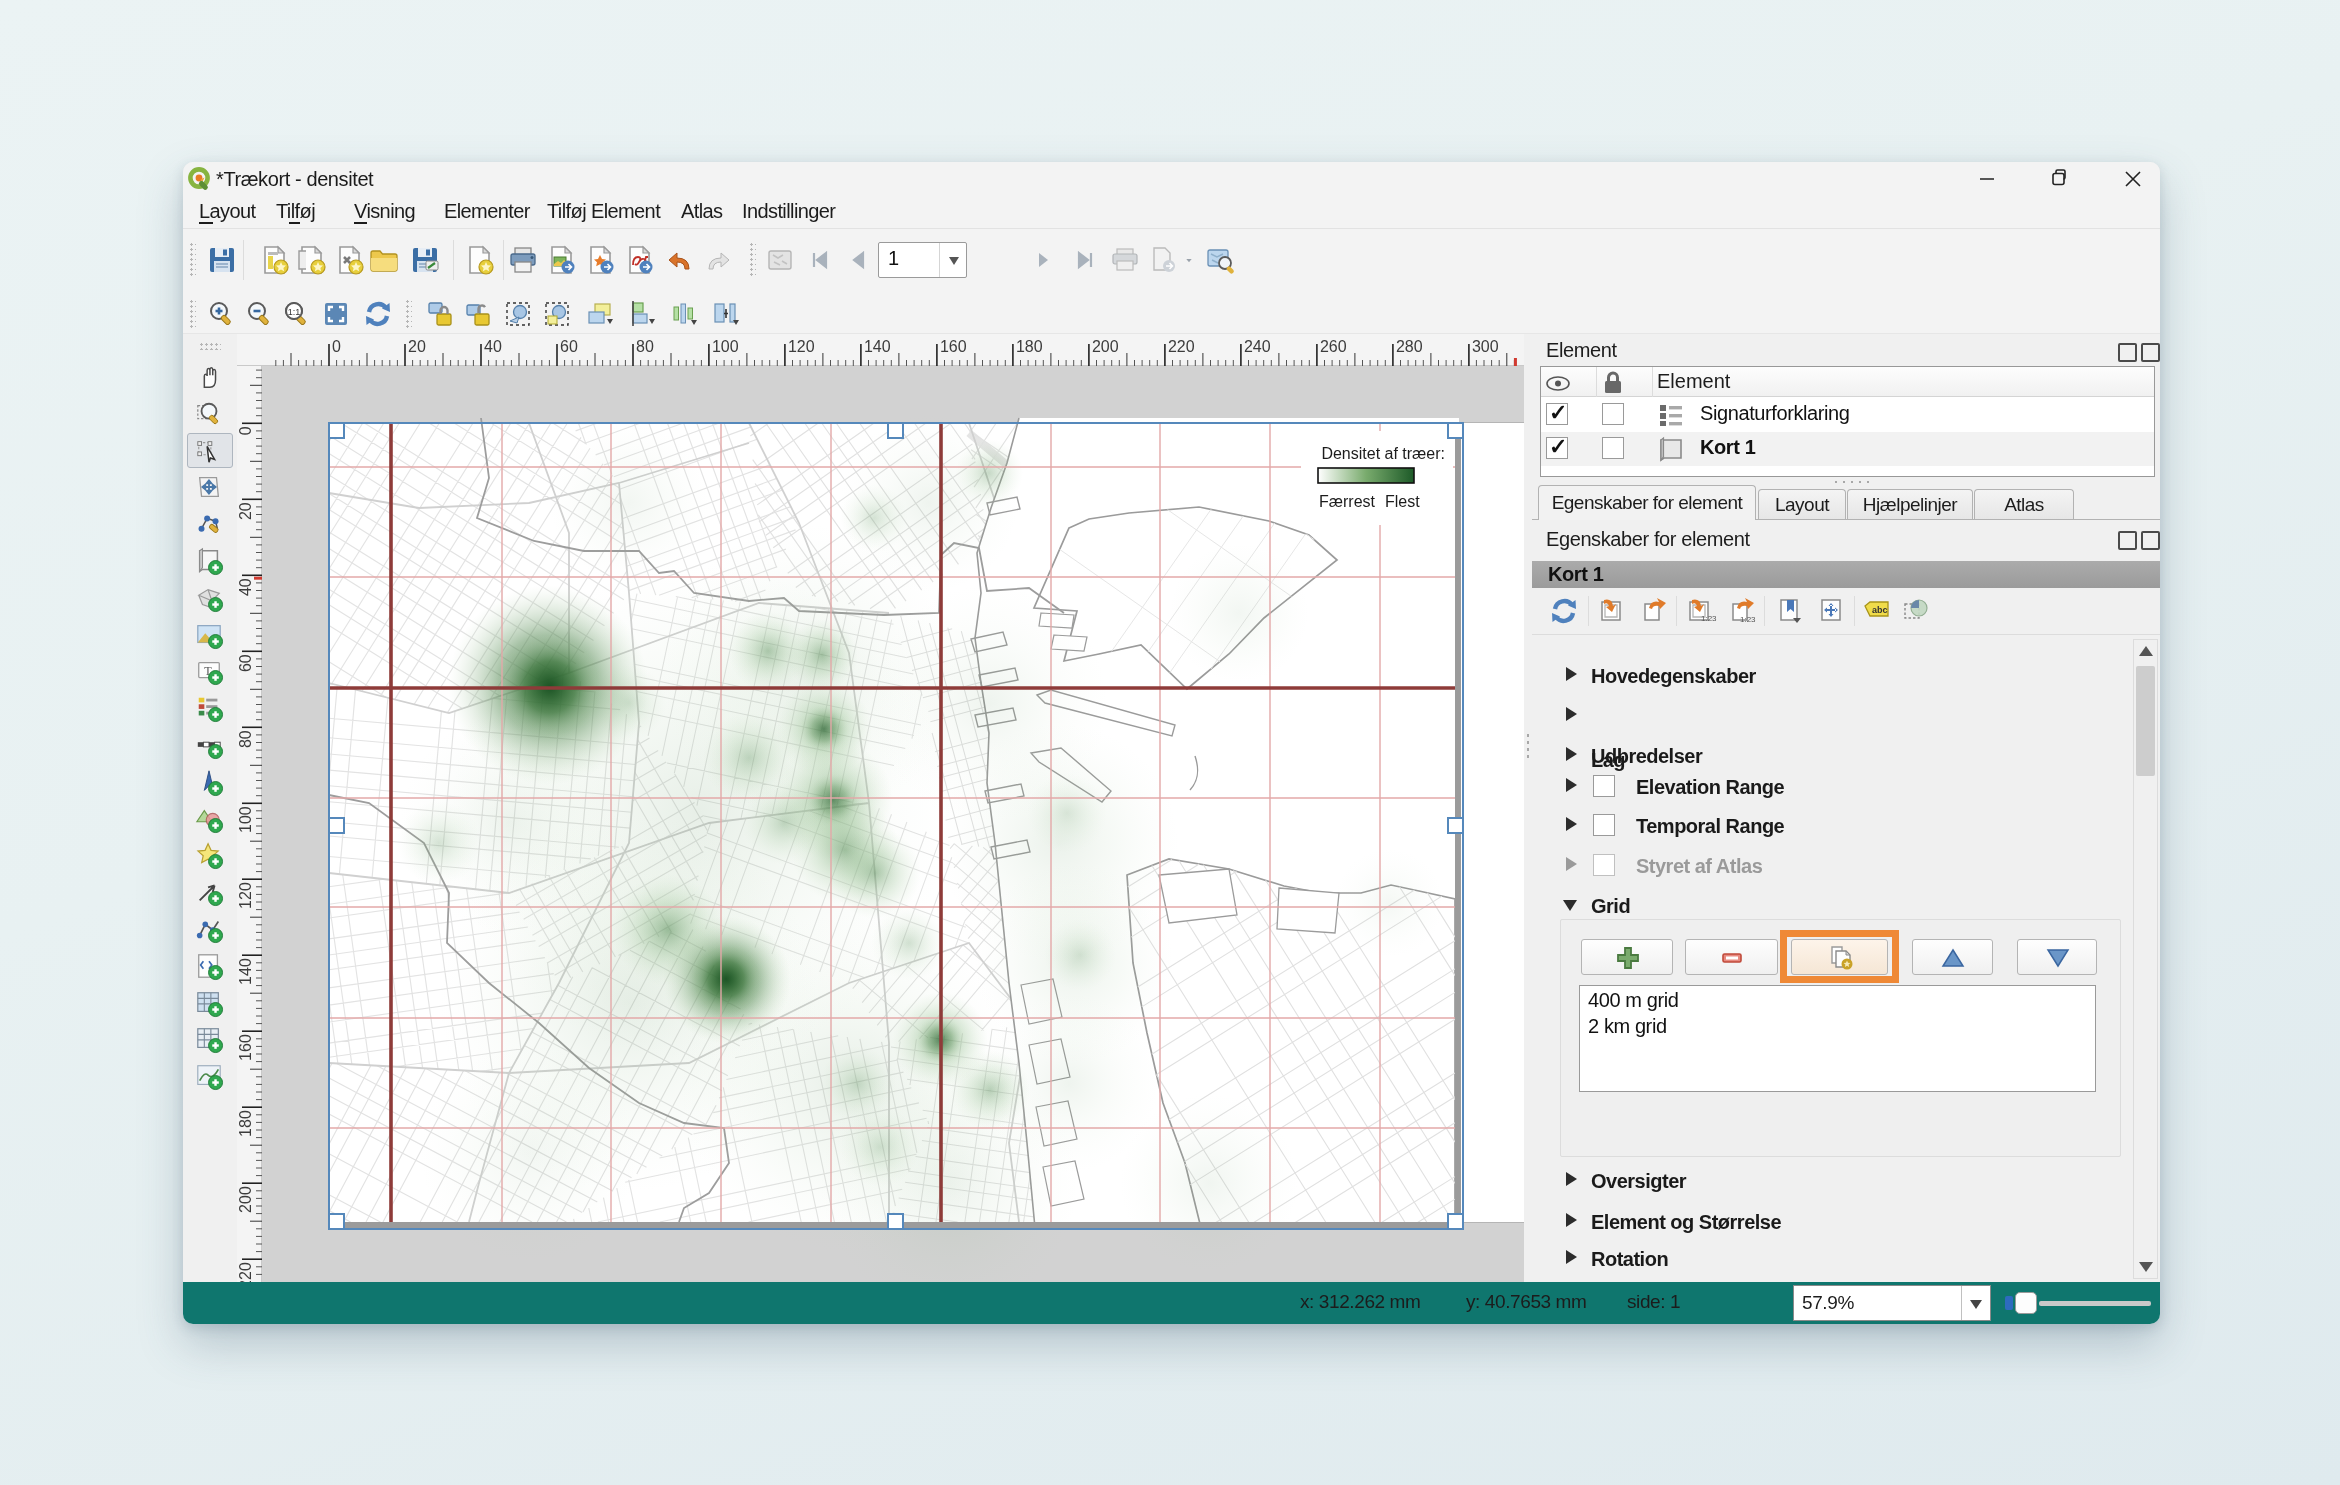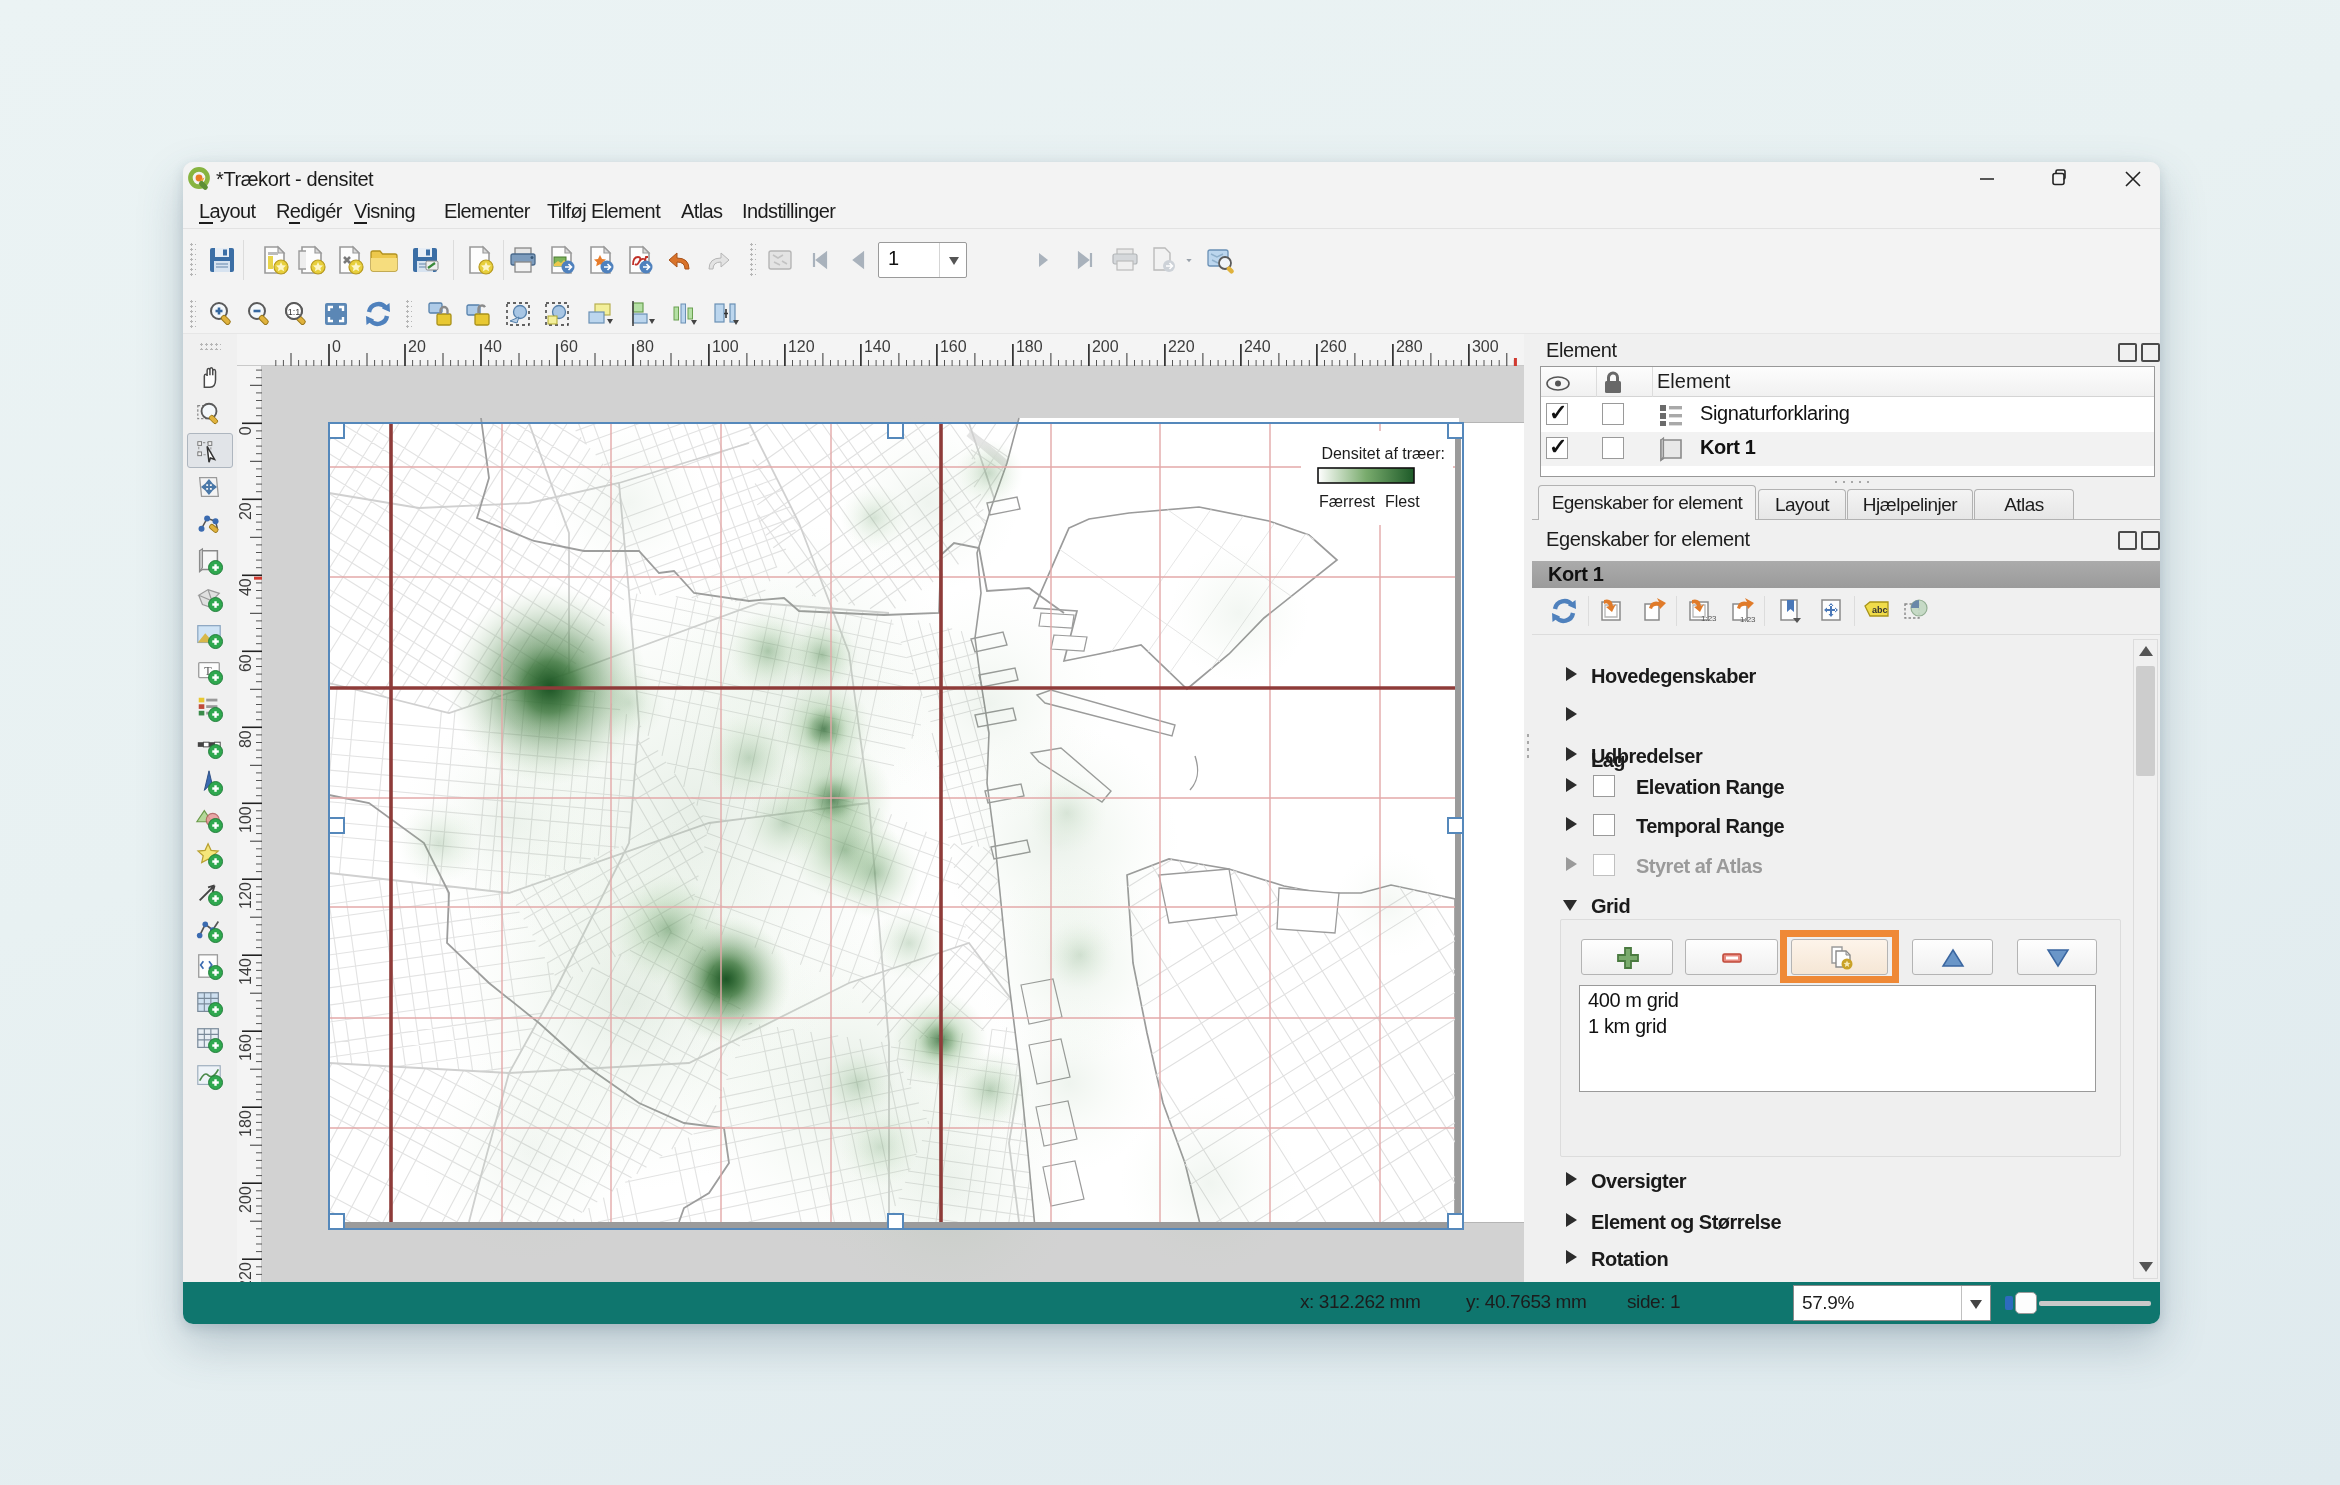--- a/index.html
+++ b/index.html
@@ -73,21 +73,21 @@
       </div>
     <div class="a wbtn" style="left:1917px">
         <svg width="20" height="34" viewBox="0 0 20 34">
           <path d="M3 10 L17 24 M17 10 L3 24" stroke="#222" stroke-width="1.6"></path>
         </svg>
       </div>
   </div>
 
   <div class="a menubar">
     <div class="mi" style="left:16px">Layout</div>
-    <div class="mi" style="left:93px">Redigér</div>
+    <div class="mi" style="left:93px">Tilføj</div>
     <div class="mi" style="left:171px">Visning</div>
     <div class="mi" style="left:261px">Elementer</div>
     <div class="mi" style="left:364px">Tilføj Element</div>
     <div class="mi" style="left:498px">Atlas</div>
     <div class="mi" style="left:559px">Indstillinger</div>
     <div class="a" style="left:16px;top:26px;width:14px;height:1.6px;background:#1c1c1c"></div>
     <div class="a" style="left:106px;top:26px;width:11px;height:1.6px;background:#1c1c1c"></div>
     <div class="a" style="left:171px;top:26px;width:13px;height:1.6px;background:#1c1c1c"></div>
   </div>
 
@@ -1404,21 +1404,21 @@
               <path d="M15 7 L25 23 L5 23 Z" fill="#6a96c8" stroke="#3a66a0" stroke-width="1.5"></path>
             </svg>
           </div>
           <div class="gbtn" style="left:485px;top:304px;width:80px">
             <svg style="left:25px;top:3px" width="30" height="30" viewBox="0 0 30 30">
               <path d="M15 23 L25 7 L5 7 Z" fill="#6a96c8" stroke="#3a66a0" stroke-width="1.5"></path>
             </svg>
           </div>
           <div class="a" style="left:47px;top:350px;width:517px;height:107px;background:#fff;border:1px solid #9a9a9a">
             <div style="position:absolute;left:8px;top:3px;font-size:20px;color:#111;letter-spacing:-.4px">400 m grid</div>
-            <div style="position:absolute;left:8px;top:29px;font-size:20px;color:#111;letter-spacing:-.4px">1 km grid</div>
+            <div style="position:absolute;left:8px;top:29px;font-size:20px;color:#111;letter-spacing:-.4px">2 km grid</div>
           </div>
           <div class="arr arr-r" style="left:34px;top:537px;"></div>
           <div class="sech" style="left:59px;top:535px;">Oversigter</div>
           <div class="arr arr-r" style="left:34px;top:578px;"></div>
           <div class="sech" style="left:59px;top:576px;">Element og Størrelse</div>
           <div class="arr arr-r" style="left:34px;top:615px;"></div>
           <div class="sech" style="left:59px;top:613px;">Rotation</div>
           <div class="a" style="left:601px;top:4px;width:25px;height:640px;background:#f0f0f0;border:1px solid #dcdcdc">
             <div class="arr" style="left:5px;top:6px;border-bottom:10px solid #555;border-left:7px solid transparent;border-right:7px solid transparent"></div>
             <div class="arr" style="left:5px;bottom:6px;border-top:10px solid #555;border-left:7px solid transparent;border-right:7px solid transparent"></div>

